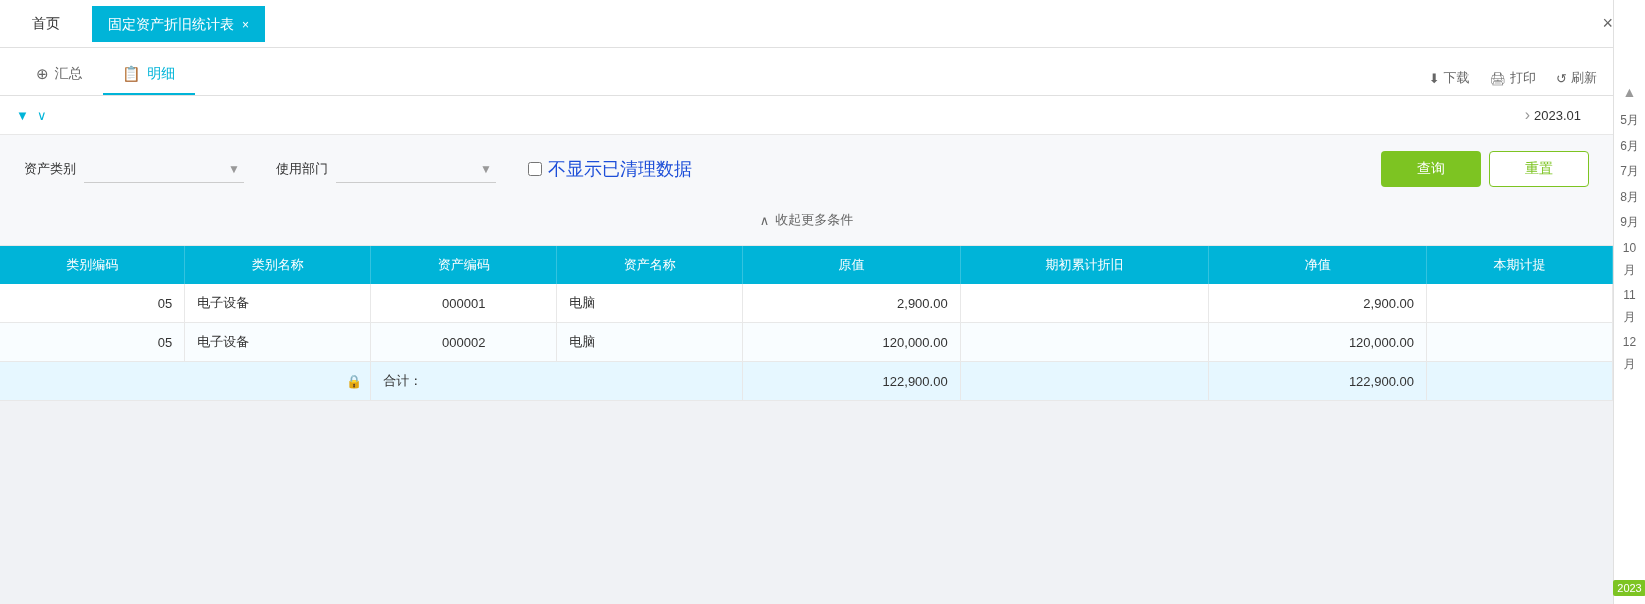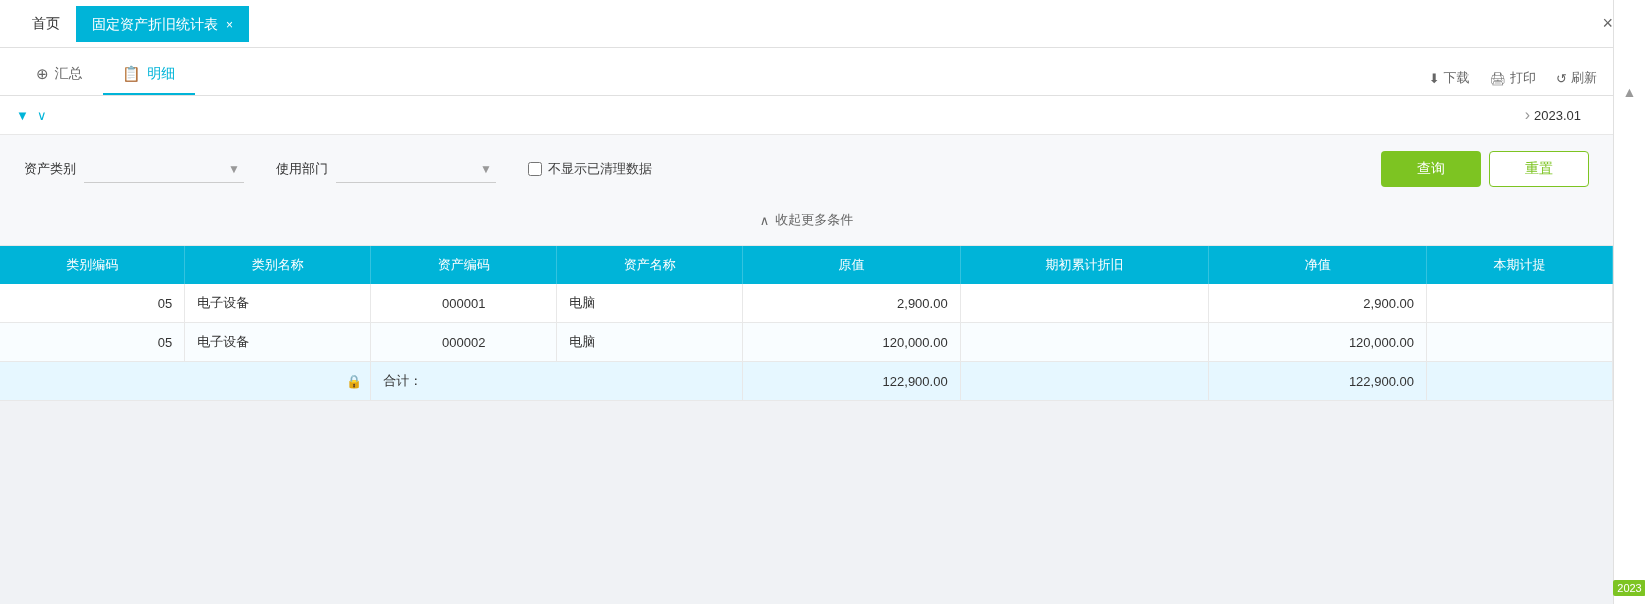--- a/index.html
+++ b/index.html
@@ -5,21 +5,21 @@
     * { box-sizing: border-box; margin: 0; padding: 0; }
     body { font-family: 'Microsoft YaHei', Arial, sans-serif; font-size: 13px; background: #f0f2f5; width: 1645px; min-height: 604px; overflow: hidden; }
 
     
     .top-nav {
       display: flex; align-items: center;
       background: #fff;
       height: 48px;
       border-bottom: 1px solid #e0e0e0;
       padding: 0 16px;
-      gap: 0;
+      gap: 16px;
     }
     .top-nav-home {
       color: #333; font-size: 14px; padding: 0 16px; cursor: pointer; height: 48px; display: flex; align-items: center;
     }
     .top-nav-tab {
       display: flex; align-items: center; height: 36px;
       background: #00b4d8; color: #fff;
       padding: 0 16px; font-size: 14px; cursor: pointer;
       border-top: 2px solid #00b4d8;
       gap: 8px;
@@ -101,21 +101,21 @@
       border: none; border-bottom: 1px solid #ccc;
       background: transparent; width: 160px; height: 28px;
       font-size: 13px; color: #333; outline: none; cursor: pointer;
       padding: 0 4px;
       appearance: none;
     }
     .filter-select-wrap { position: relative; display: inline-flex; align-items: center; }
     .filter-select-arrow { position: absolute; right: 4px; color: #999; pointer-events: none; font-size: 12px; }
     .filter-checkbox-wrap { display: flex; align-items: center; gap: 6px; }
     .filter-checkbox { width: 14px; height: 14px; border: 1px solid #ccc; cursor: pointer; }
-    .filter-checkbox-label { color: #404040; font-size: 13px; }
+    .filter-checkbox-label { color: #1d4ed8; font-size: 18px; }
     .filter-buttons {
       display: flex; gap: 8px; margin-left: auto;
     }
     .btn-query {
       background: #7dc422; color: #fff; border: none;
       padding: 0 32px; height: 36px; border-radius: 4px; cursor: pointer;
       font-size: 14px; min-width: 100px;
     }
     .btn-reset {
       background: #fff; color: #7dc422; border: 1px solid #7dc422;
@@ -307,14 +307,24 @@
   <td class="num">122,900.00</td>
   <td class="num"></td>
 </tr>
         </tbody>
     </table>
   </div>
 </div>
 
 <div class="right-panel">
   <span class="scroll-up">▲</span>
+  <div id="month-list">
+      <div class="month-item">5月</div>
+      <div class="month-item">6月</div>
+      <div class="month-item">7月</div>
+      <div class="month-item">8月</div>
+      <div class="month-item">9月</div>
+      <div class="month-item">10月</div>
+      <div class="month-item">11月</div>
+      <div class="month-item">12月</div>
+    </div>
   <span class="year-badge">2023</span>
 </div>
 
 </body></html>

